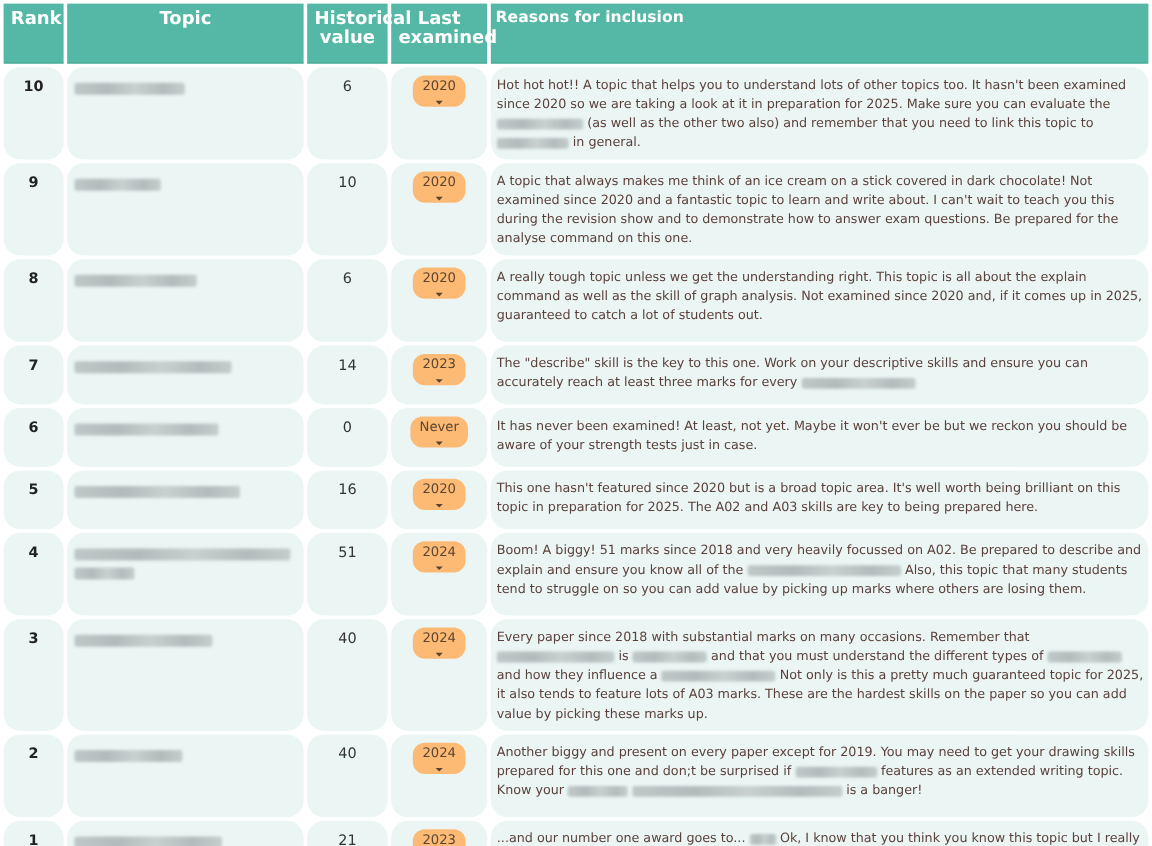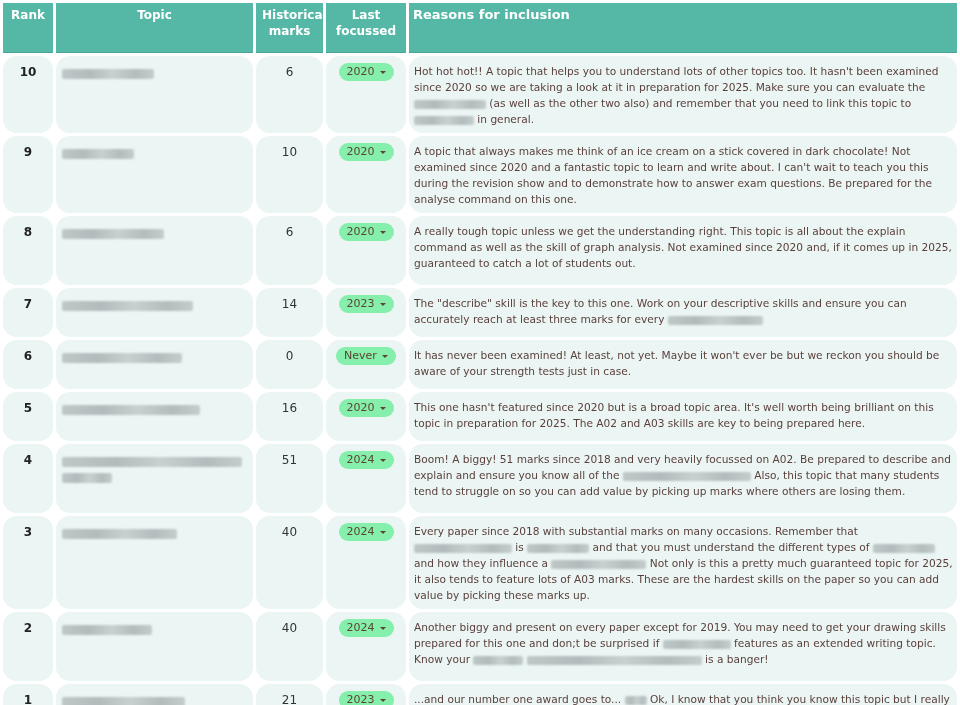--- a/index.html
+++ b/index.html
@@ -14,21 +14,21 @@
   }
   col.c-rank { width: 50px; }
   col.c-topic { width: 197px; }
   col.c-marks { width: 67px; }
   col.c-last { width: 80px; }
   col.c-reason { width: auto; }
   th {
     background: #55b8a6;
     color: #ffffff;
     font-weight: bold;
-    font-size: 12px;
+    font-size: 15px;
     line-height: 16px;
     height: 42px;
     padding: 4px 6px;
     vertical-align: top;
     box-shadow: inset 0 -1px 0 #4aa594;
   }
   th.left { text-align: center; }
   th.center { text-align: center; }
   th.reason { font-size: 13px; text-align: left; padding-left: 4px; }
   td {
@@ -52,26 +52,27 @@
     border-radius: 2px;
     filter: blur(1.2px);
     vertical-align: middle;
     opacity: 0.85;
   }
   .blur.topic-blur { height: 10px; }
   .chip {
     display: inline-flex;
     align-items: center;
     gap: 5px;
-    background: #86efac;
+    background: #fdba74;
     color: #5a4530;
     border-radius: 10px;
     font-size: 11px;
     padding: 2px 8px;
     line-height: 14px;
+    flex-direction: column;
   }
   .chip .caret {
     display: inline-block;
     width: 0; height: 0;
     border-left: 3px solid transparent;
     border-right: 3px solid transparent;
     border-top: 3px solid #5a4530;
   }
   tr.r10 td { height: 57px; }
   tr.r9 td { height: 53px; }
@@ -92,22 +93,22 @@
     <col class="c-rank">
       <col class="c-topic">
       <col class="c-marks">
       <col class="c-last">
       <col class="c-reason">
   </colgroup>
   <thead>
     <tr>
       <th class="center">Rank</th>
       <th class="left">Topic</th>
-      <th class="center">Historical marks</th>
-      <th class="center">Last focussed</th>
+      <th class="center">Historical value</th>
+      <th class="center">Last examined</th>
       <th class="reason">Reasons for inclusion</th>
     </tr>
   </thead>
   <tbody id="tbody">
   <tr class="r10">
         <td class="rank">10</td>
         <td class="topic"><span class="blur topic-blur" style="width: 92px;"></span></td>
         <td class="marks">6</td>
         <td class="last"><span class="chip">
             <span>2020</span>

